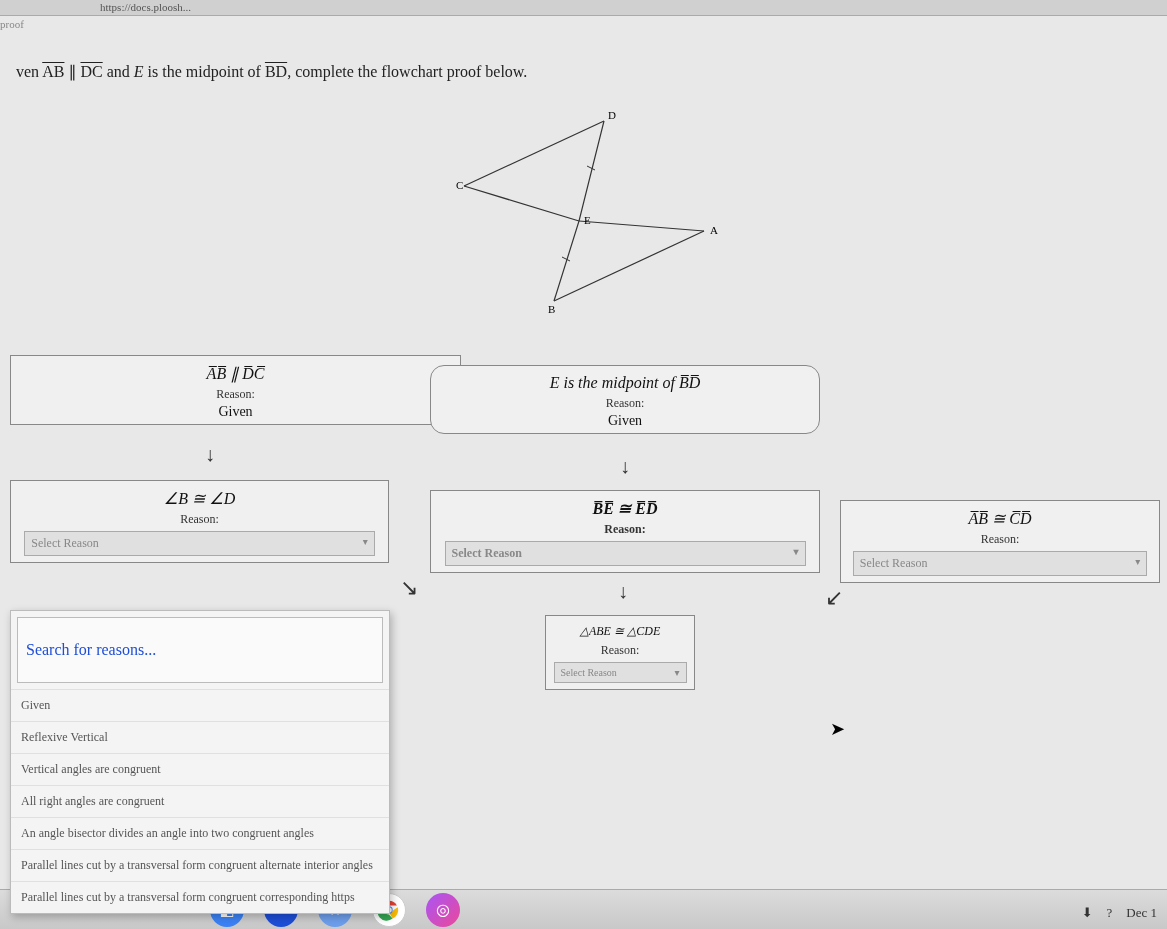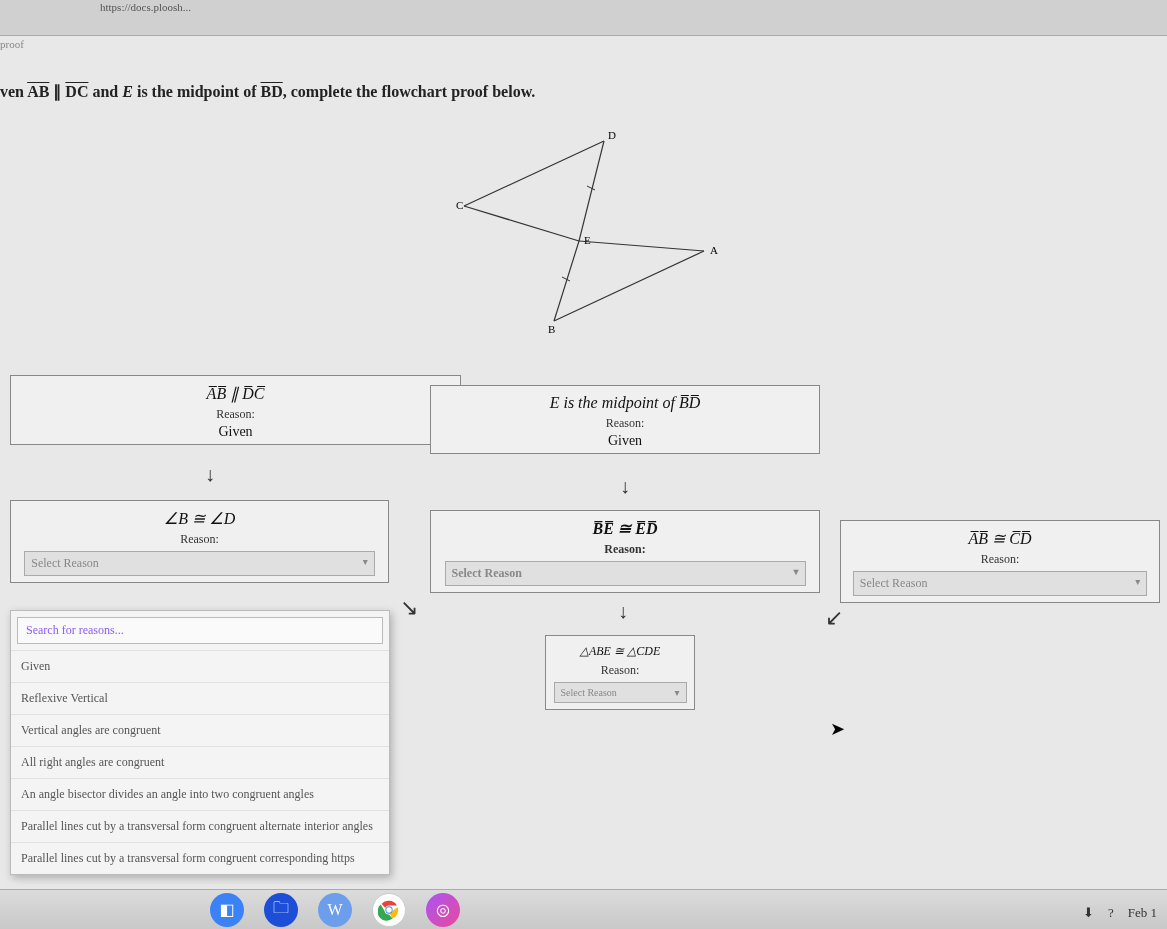--- a/index.html
+++ b/index.html
@@ -5,41 +5,40 @@
   * { box-sizing: border-box; margin: 0; padding: 0; }
   body {
     font-family: Georgia, 'Times New Roman', serif;
     background: #e8e8e8;
     width: 1167px;
     height: 929px;
     overflow: hidden;
     position: relative;
   }
   .browser-bar {
-    height: 36px;
+    height: 16px;
     background: #d0d0d0;
     border-bottom: 1px solid #aaa;
     font-size: 11px;
     color: #555;
     padding-left: 100px;
     line-height: 14px;
   }
   .breadcrumb {
     font-size: 11px;
     color: #888;
     padding: 2px 0;
   }
   .content {
     padding: 20px 0 0 0;
   }
   .problem-text {
     font-size: 16px;
     color: #222;
-    padding: 10px 0 10px 0;
-    font-weight: bold;
+    padding: 10px 0 10px 16px;
   }
   .overline { text-decoration: overline; }
   .figure-area {
     text-align: center;
     padding: 10px 0 30px 0;
   }
   .figure-area svg { display: inline-block; }
   .flowchart {
     position: relative;
     height: 500px;
@@ -96,23 +95,23 @@
     width: 380px;
     background: #f4f4f4;
     border: 1px solid #bbb;
     box-shadow: 2px 3px 8px rgba(0,0,0,0.25);
     z-index: 10;
   }
   .dropdown-search {
     width: calc(100% - 12px);
     margin: 6px;
     border: 1px solid #bbb;
-    padding: 5px 8px;
-    font-size: 12px;
-    color: #8b5cf6;
+    padding: 23px 8px;
+    font-size: 16px;
+    color: #1d4ed8;
     background: #fafafa;
   }
   .dropdown-item {
     padding: 8px 10px;
     font-size: 12px;
     color: #555;
     border-top: 1px solid #e0e0e0;
     cursor: pointer;
   }
   .taskbar {
@@ -190,21 +189,21 @@
   </div>
 
   <div class="flowchart">
 
     <div class="proof-box" style="left:10px; top:0; width:451px;">
       <div class="statement">A̅B̅ ∥ D̅C̅</div>
       <div class="reason-label">Reason:</div>
       <div class="reason-value">Given</div>
     </div>
 
-    <div class="proof-box" style="left:430px; top:10px; width:390px;">
+    <div class="proof-box" style="left:430px; top:10px; width:390px;border-radius:14px;">
       <div class="statement">E is the midpoint of B̅D̅</div>
       <div class="reason-label">Reason:</div>
       <div class="reason-value">Given</div>
     </div>
 
     <div class="arrow" style="left:205px; top:88px;">↓</div>
     <div class="arrow" style="left:620px; top:100px;">↓</div>
 
     <div class="proof-box" style="left:10px; top:125px; width:379px;">
       <div class="statement">∠B ≅ ∠D</div>
@@ -261,15 +260,15 @@
         <path d="M21.5 9a10 10 0 0 1-5.6 12.3l-3.6-6.3A5 5 0 0 0 17 12l4.5-3z" fill="#fbbc05"></path>
         <path d="M3 6l4 6.9A5 5 0 0 0 12 17l3.9 4.3A10 10 0 0 1 3 6z" fill="#34a853"></path>
         <circle cx="12" cy="12" r="4" fill="#4285f4"></circle>
         <circle cx="12" cy="12" r="3" fill="#fff"></circle>
       </svg>
   </div>
   <div class="taskbar-icon" style="background:linear-gradient(135deg,#a855f7,#ec4899);">◎</div>
   <div class="clock-area">
     <span>⬇</span>
     <span>?</span>
-    <span>Feb 1</span>
+    <span>Dec 1</span>
   </div>
 </div>
 
 </body></html>

